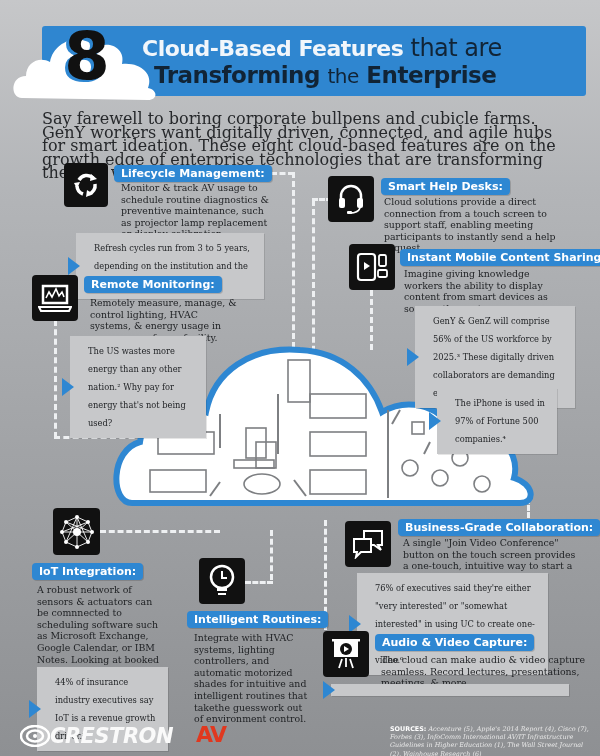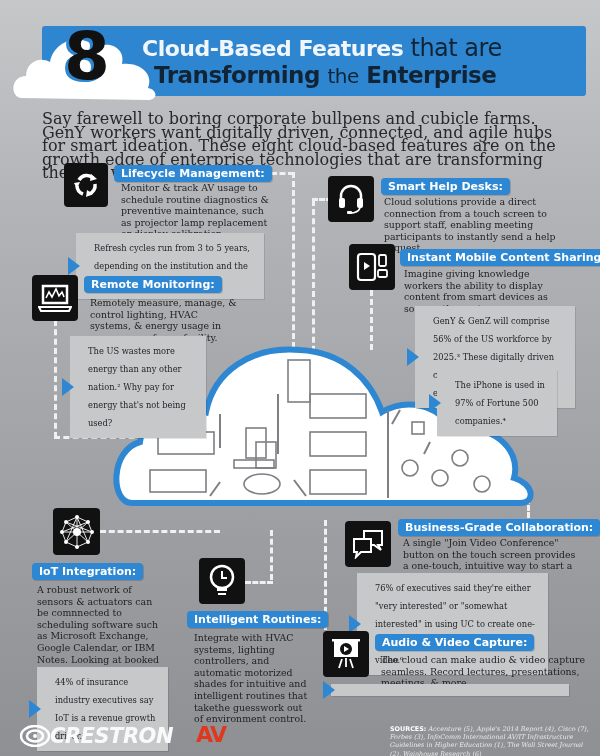--- a/index.html
+++ b/index.html
@@ -132,21 +132,21 @@
     <svg width="34" height="32" viewBox="0 0 34 32">
         <rect x="3" y="3" width="17" height="26" rx="3" fill="none" stroke="#fff" stroke-width="2.2"></rect>
         <path d="M9 11 L15 15 L9 19Z" fill="#fff"></path>
         <rect x="24" y="4" width="7" height="11" rx="1.5" fill="none" stroke="#fff" stroke-width="1.8"></rect>
         <rect x="23" y="19" width="9" height="7" rx="1.5" fill="none" stroke="#fff" stroke-width="1.8"></rect>
       </svg>
   </div>
   <div class="abs head" style="left:400px;top:249px">Instant Mobile Content Sharing:</div>
   <div class="abs body" style="left:404px;top:268px;width:160px">Imagine giving knowledge workers the ability to display content from smart devices as soon as they enter a room.</div>
   <div class="abs note" style="left:415px;top:306px;width:160px"><span class="tri"></span><span>GenY &amp; GenZ will comprise 56% of the US workforce by 2025.³ These digitally driven collaborators are demanding enterprise mobility &amp; BYOD.</span></div>
-  <div class="abs note" style="left:437px;top:370px;width:120px"><span class="tri"></span><span>The iPhone is used in 97% of Fortune 500 companies.⁴</span></div>
+  <div class="abs note" style="left:437px;top:388px;width:120px"><span class="tri"></span><span>The iPhone is used in 97% of Fortune 500 companies.⁴</span></div>
 
   <div class="abs icon-box" style="left:53px;top:508px;width:47px;height:47px">
     <svg width="36" height="36" viewBox="0 0 36 36">
         <g stroke="#fff" stroke-width="0.9" fill="none">
           <polygon points="18,3 29,8 33,18 29,28 18,33 7,28 3,18 7,8"></polygon>
           <line x1="18" y1="3" x2="18" y2="33"></line>
           <line x1="3" y1="18" x2="33" y2="18"></line>
           <line x1="7" y1="8" x2="29" y2="28"></line>
           <line x1="29" y1="8" x2="7" y2="28"></line>
           <line x1="18" y1="3" x2="29" y2="28"></line>

